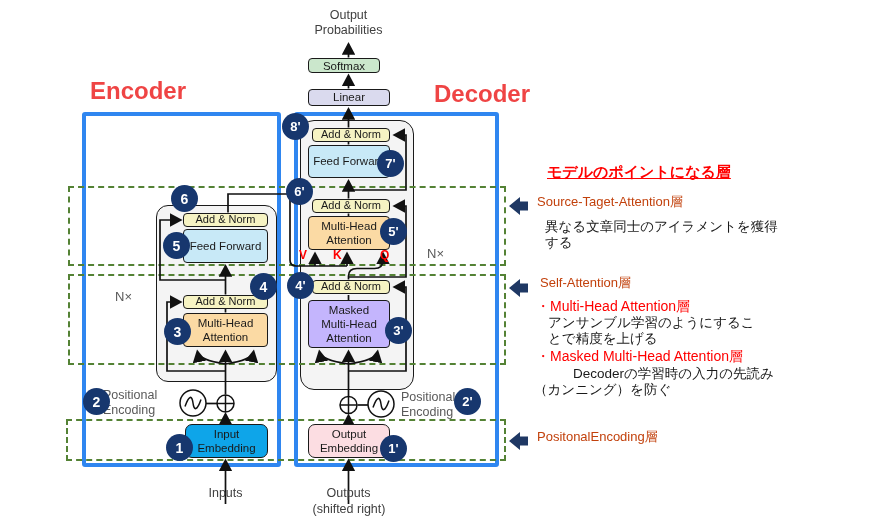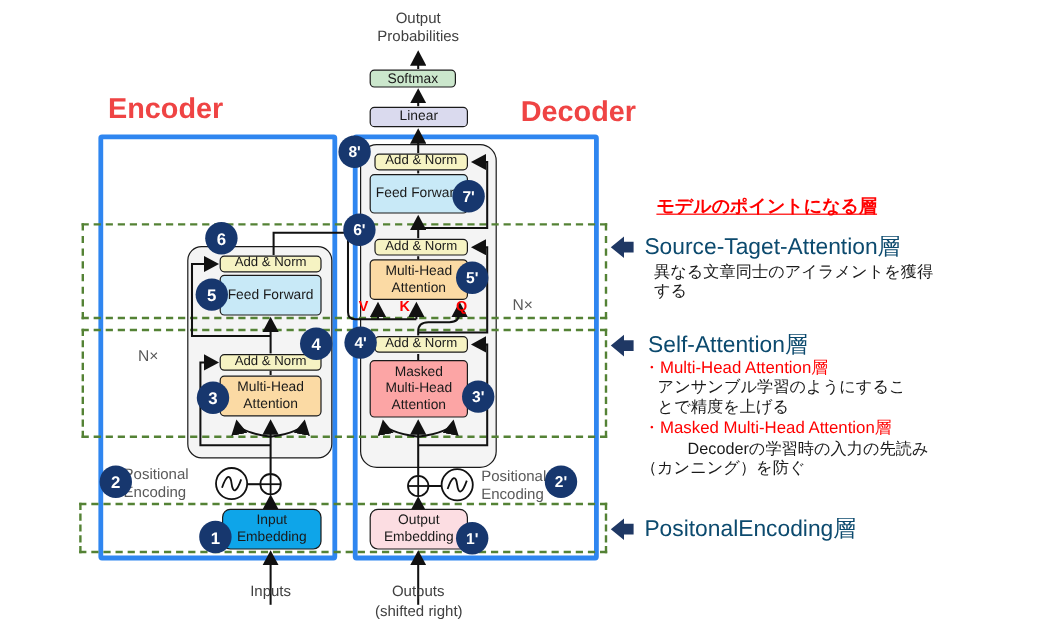--- a/index.html
+++ b/index.html
@@ -14,21 +14,21 @@
   .an{font-size:11px;}
   .pad{padding:0 0;}
   .badge{position:absolute;width:27px;height:27px;border-radius:50%;background:#17376E;color:#fff;
          font-weight:bold;font-size:14px;display:flex;align-items:center;justify-content:center;z-index:40;}
   .badge.prime{font-size:13px;}
   .lbl{position:absolute;color:#404040;font-size:12.5px;line-height:1.18;text-align:center;z-index:26;}
   .gray-lbl{color:#595959;text-align:left;}
   .big-title{position:absolute;color:#ef4444;font-size:24px;font-weight:bold;text-align:center;z-index:26;}
   .qkv{position:absolute;color:#FF0000;font-size:12px;font-weight:600;z-index:27;}
   .ann-title{position:absolute;color:#FF0000;font-size:15px;font-weight:bold;text-decoration:underline;z-index:26;}
-  .ann-h{position:absolute;color:#0c4a6e;font-size:19px;z-index:26;}
+  .ann-h{position:absolute;color:#c2410c;font-size:13px;z-index:26;}
   .ann-sub{position:absolute;color:#FF0000;font-size:14px;z-index:26;}
   .ann-b{position:absolute;color:#1a1a1a;font-size:13.5px;z-index:26;}
   svg.wires{position:absolute;left:0;top:0;z-index:20;}
 </style>
 </head>
 <body>
 
 <div id="stage">
 
   <div class="blue-rect" style="left:82px;top:112px;width:199px;height:355px;"></div>
@@ -118,21 +118,21 @@
   <div class="box pad" style="left:183px;top:229px;width:85px;height:34px;background:#C8E9F7;">Feed Forward</div>
   <div class="box an" style="left:183px;top:295px;width:85px;height:14px;background:#F6F3C3;">Add &amp; Norm</div>
   <div class="box" style="left:183px;top:313px;width:85px;height:34px;background:#FBDAA4;padding:0 6px;">Multi-Head Attention</div>
   <div class="box pad" style="left:185px;top:424px;width:83px;height:34px;background:#0ea5e9;border-radius:7px;">Input Embedding</div>
 
   <div class="box an" style="left:312px;top:128px;width:78px;height:14px;background:#F6F3C3;">Add &amp; Norm</div>
   <div class="box pad" style="left:308px;top:145px;width:82px;height:33px;background:#C8E9F7;">Feed Forward</div>
   <div class="box an" style="left:312px;top:199px;width:78px;height:14px;background:#F6F3C3;">Add &amp; Norm</div>
   <div class="box" style="left:308px;top:216px;width:82px;height:34px;background:#FBDAA4;padding:0 6px;">Multi-Head Attention</div>
   <div class="box an" style="left:312px;top:280px;width:78px;height:14px;background:#F6F3C3;">Add &amp; Norm</div>
-  <div class="box" style="left:308px;top:300px;width:82px;height:48px;background:#fca5a5;padding:0 9px;">Masked Multi-Head Attention</div>
+  <div class="box" style="left:308px;top:300px;width:82px;height:48px;background:#c4b5fd;padding:0 9px;">Masked Multi-Head Attention</div>
   <div class="box pad" style="left:308px;top:424px;width:82px;height:34px;background:#FCDDE2;border-radius:7px;">Output Embedding</div>
 
   <div class="qkv" style="left:299px;top:248px;">V</div>
   <div class="qkv" style="left:333px;top:248px;">K</div>
   <div class="qkv" style="left:380px;top:248px;">Q</div>
 
   <div class="lbl gray-lbl" style="left:115px;top:289px;width:34px;font-size:13px;">N×</div>
   <div class="lbl gray-lbl" style="left:427px;top:246px;width:34px;font-size:13px;">N×</div>
 
   <div class="lbl gray-lbl" style="left:103px;top:388px;width:64px;">Positional Encoding</div>

